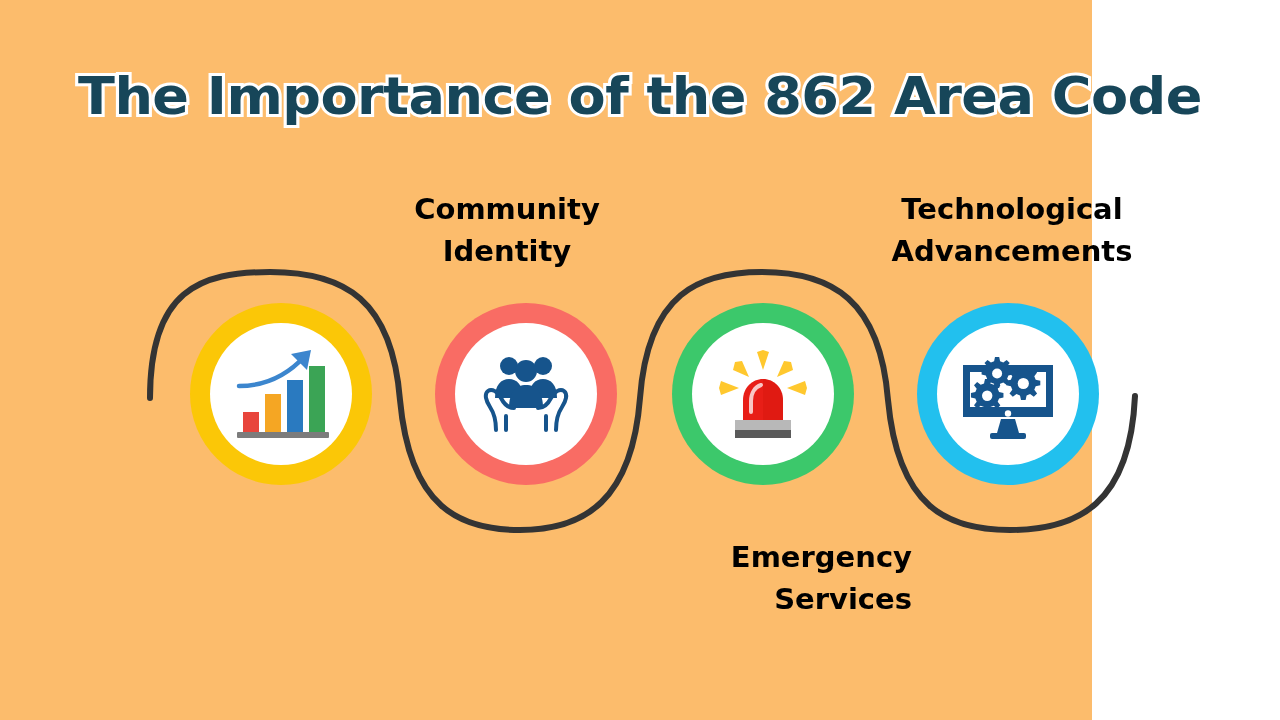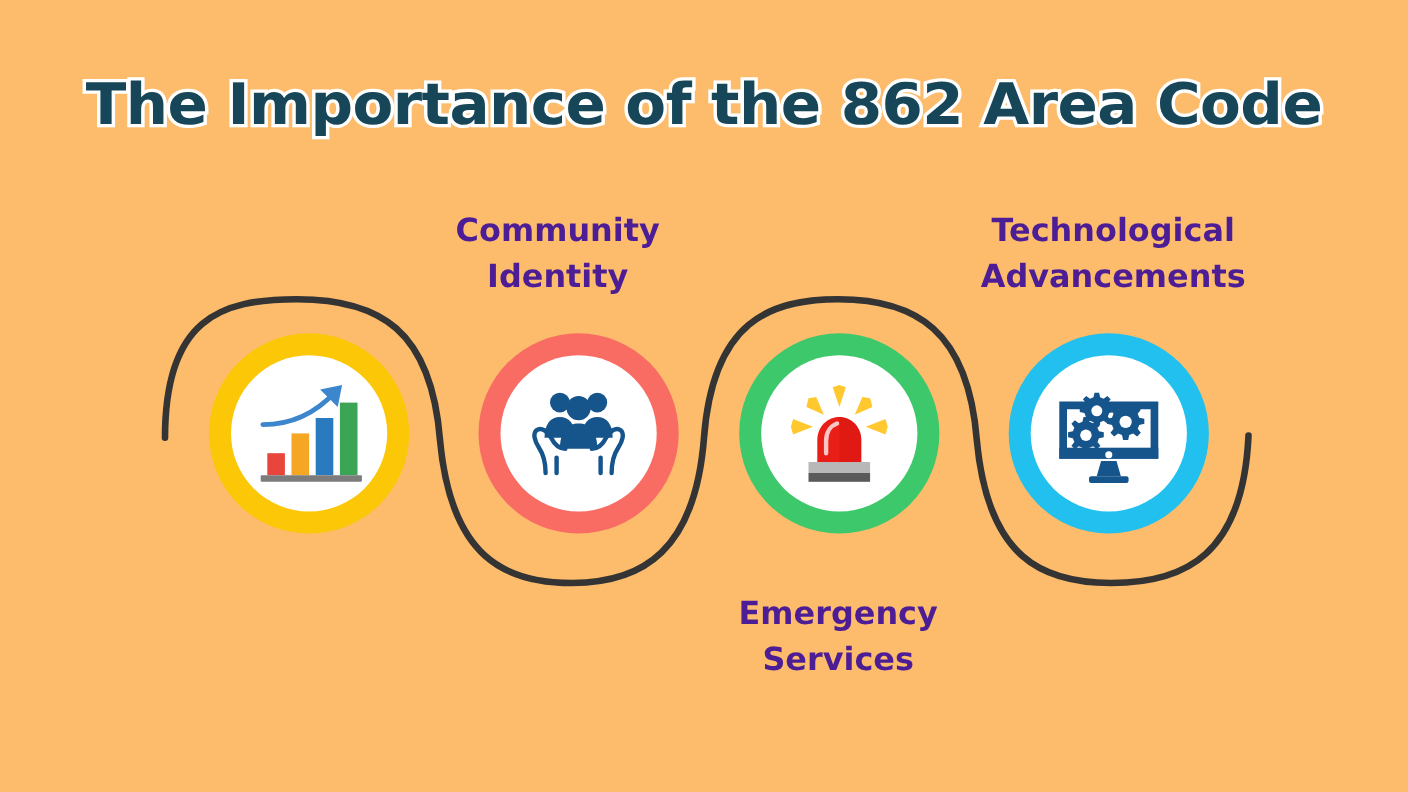--- a/index.html
+++ b/index.html
@@ -7,21 +7,21 @@
     padding: 0;
   }
   body {
     width: 1280px;
     height: 720px;
     overflow: hidden;
     font-family: "Liberation Sans", sans-serif;
   }
   #stage {
     position: relative;
-    width: 1280px;
+    width: 1092px;
     height: 720px;
     background: #FCBC6C;
   }
 
   
   #title {
     position: absolute;
     top: 66px;
     left: 0;
     width: 1280px;
@@ -74,21 +74,21 @@
   .disc svg { display: block; }
 
   
   .caption {
     position: absolute;
     text-align: center;
     font-family: "DejaVu Sans", sans-serif;
     font-size: 29px;
     font-weight: 700;
     line-height: 1.45;
-    color: #4c1d95;
+    color: #000000;
     white-space: pre-line;
     width: 300px;
   }
 </style>
 </head>
 <body>
 
 <div id="stage" style="background: rgb(252, 188, 108);">
 
   <div id="title" style="color: rgb(23, 70, 89); -webkit-text-stroke: 6px rgb(255, 255, 255);">The Importance of the 862 Area Code</div>
@@ -156,21 +156,21 @@
           <path d="M96,44 L94,37 L76,44 L94,51 Z"></path>
         </g>
         <path d="M32,76 L32,56 C32,44 41,35 52,35 C63,35 72,44 72,56 L72,76 Z" fill="#E81E17"></path>
         <path d="M52,35 C63,35 72,44 72,56 L72,76 L52,76 Z" fill="#CE1108" opacity="0.28"></path>
         <path d="M40,68 L40,57 C40,49 44,43 50,41" fill="none" stroke="#FFFFFF" stroke-width="4" stroke-linecap="round" opacity="0.75"></path>
         <rect x="24" y="76" width="56" height="10" fill="#B8B8B8"></rect>
         <rect x="24" y="86" width="56" height="8" fill="#5A5A5A"></rect>
       </svg>
     </div>
   </div>
-  <div class="caption" style="left:612px; top:536px;">Emergency
+  <div class="caption" style="left:612px; top:536px;text-align:right;">Emergency
 Services</div>
 
   <div class="node" style="left:917px; top:303px;">
     <div class="ring" style="background:#22C0EE;"></div>
     <div class="disc" style="background: rgb(255, 255, 255);">
       <svg width="102" height="98" viewBox="0 0 102 98">
         <g fill="#16548C">
           <path d="M6,20 L96,20 L96,72 L6,72 Z M13,27 L13,65 L89,65 L89,27 Z"></path>
           <rect x="6" y="62" width="90" height="10"></rect>
           <circle cx="51" cy="68.5" r="3.2" fill="#FFFFFF"></circle>

